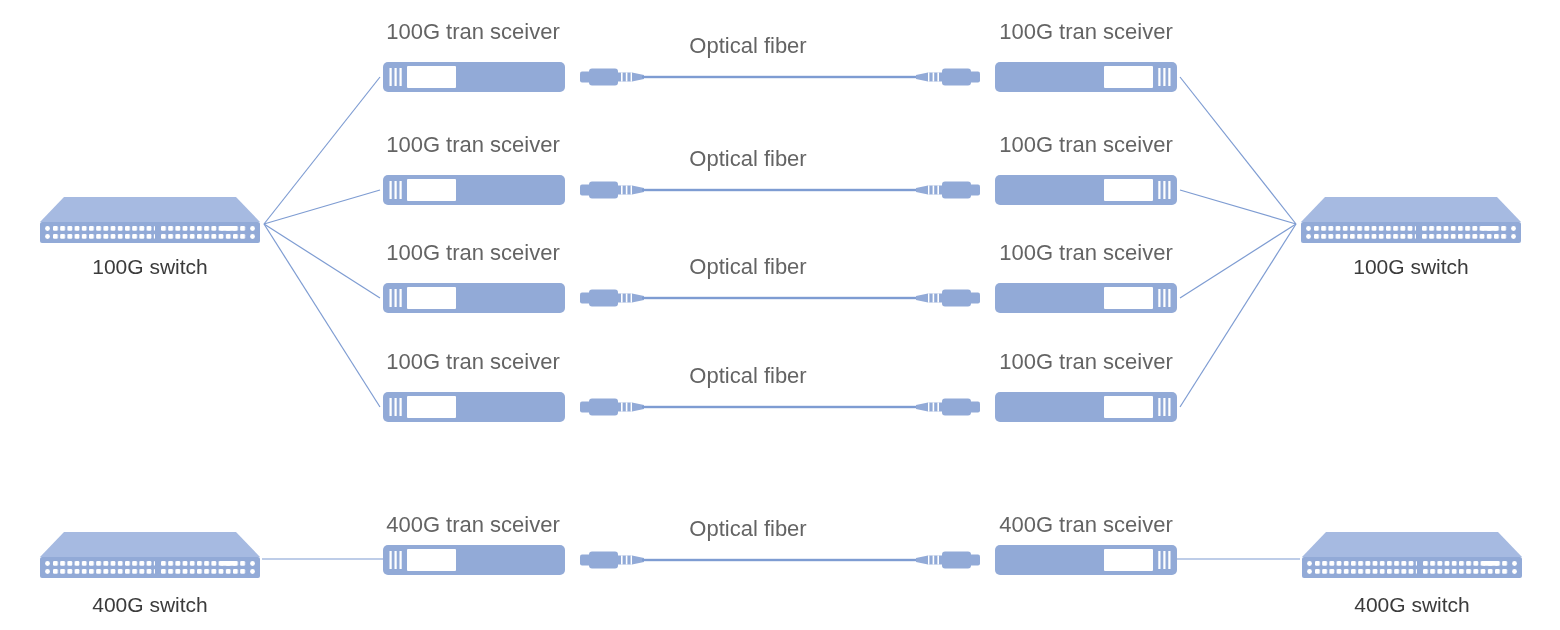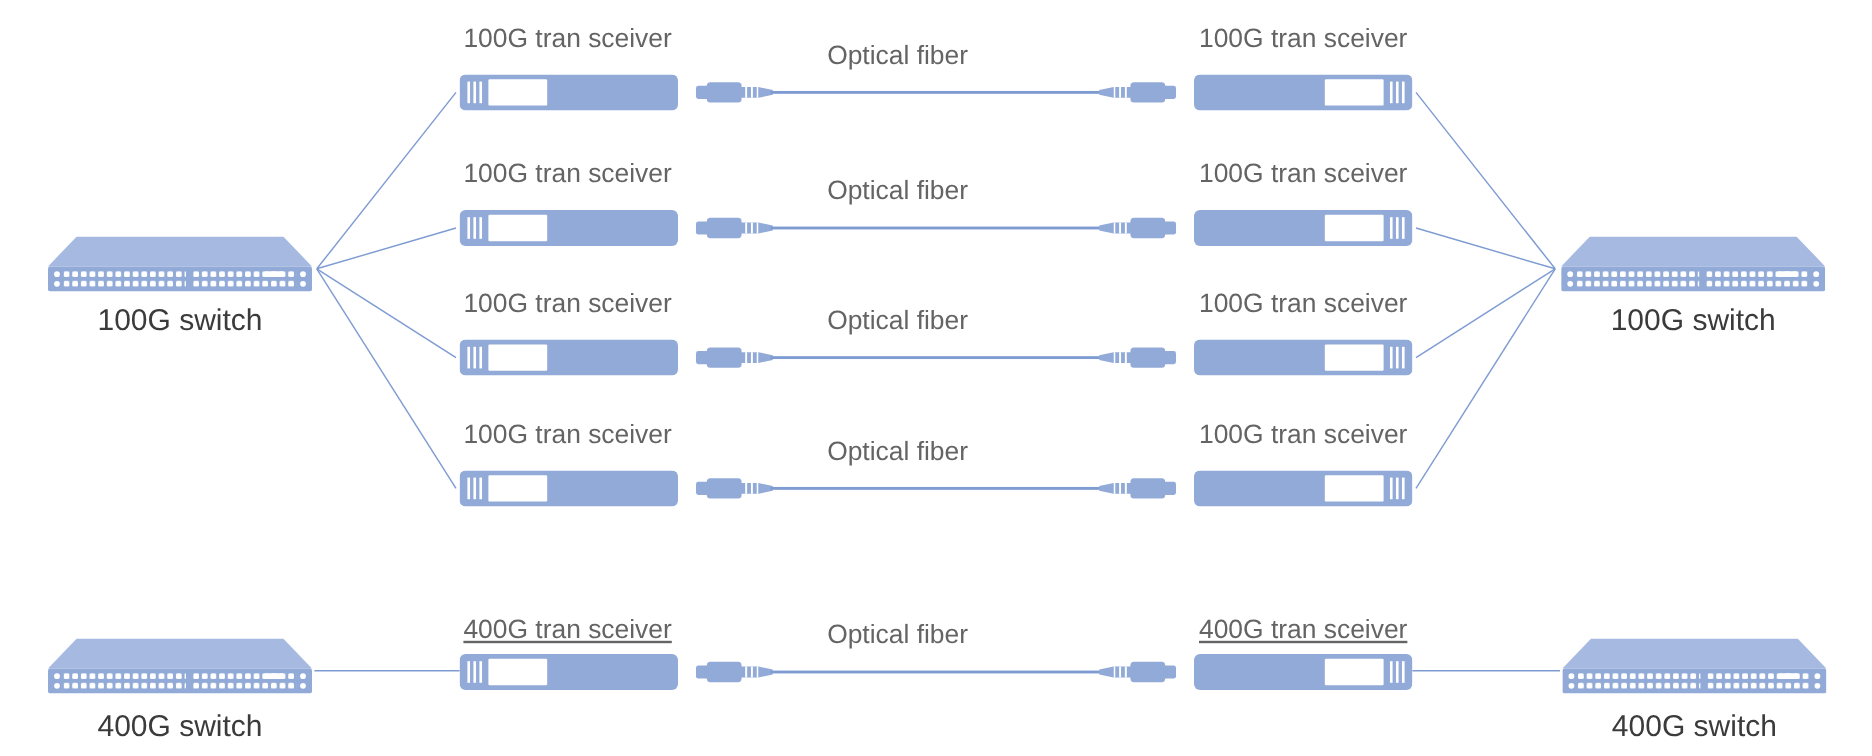--- a/index.html
+++ b/index.html
@@ -13,29 +13,29 @@
   .lines-overlay{position:absolute;left:0;top:0;width:1560px;height:630px;pointer-events:none;}
   .link-row{position:absolute;inset:0;pointer-events:none;}
   .t-label{
     position:absolute;
     font-size:22px;line-height:26px;height:26px;
     color:#646464;text-align:center;white-space:nowrap;
   }
   .t-label.left{left:343px;width:260px;top:calc(var(--c) - 58px);}
   .t-label.right{left:956px;width:260px;top:calc(var(--c) - 58px);}
   .t-label.fiber-label{left:628px;width:240px;top:calc(var(--c) - 44px);}
-  .row-bottom .t-label.left,.row-bottom .t-label.right{top:calc(var(--c) - 48px);text-decoration:underline;}
+  .row-bottom .t-label.left,.row-bottom .t-label.right{top:calc(var(--c) - 48px);}
   .transceiver{position:absolute;width:182px;height:30px;top:calc(var(--c) - 15px);}
   .transceiver.tl{left:383px;}
   .transceiver.tr{left:995px;transform:scaleX(-1);}
   .fiber{position:absolute;left:580px;width:400px;height:30px;top:calc(var(--c) - 15px);}
   .switch{position:absolute;width:220px;height:46px;}
   .sw-label{
     position:absolute;width:220px;
-    font-size:25px;line-height:30px;
+    font-size:21px;line-height:30px;
     color:#3b3b3b;text-align:center;white-space:nowrap;
   }
   .defs-holder{position:absolute;width:0;height:0;}
 </style>
 </head>
 <body>
 
 <div id="canvas">
 
   <svg class="defs-holder" aria-hidden="true">

